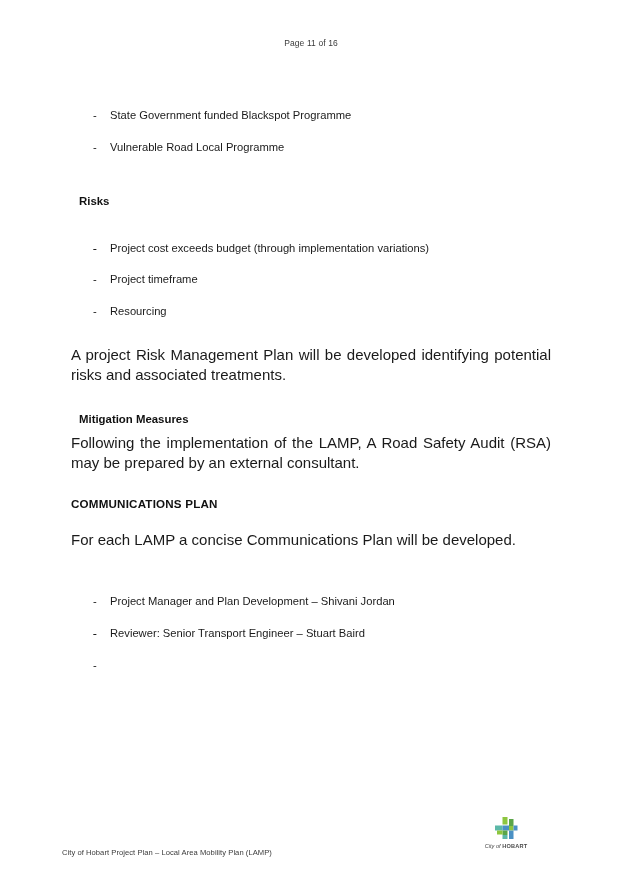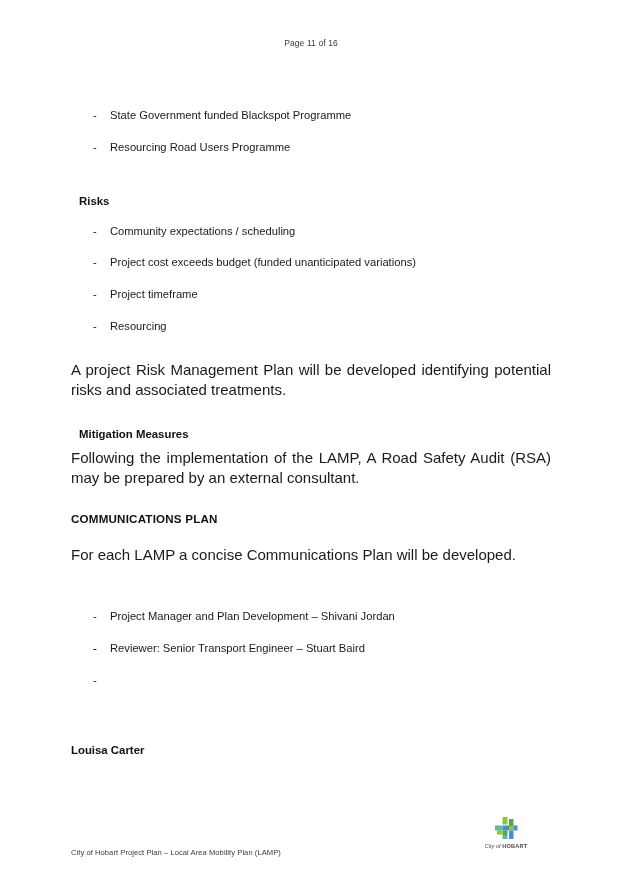--- a/index.html
+++ b/index.html
@@ -92,21 +92,21 @@
   }
   .sig-role {
     font-size: 11.2px;
     margin: 0;
     margin-top: 7px;
     color: #1a1a1a;
   }
 
   .footer {
     position: absolute;
-    left: 71px;
+    left: 62px;
     top: 848px;
     font-size: 7.6px;
     color: #3a3a3a;
     letter-spacing: 0.05px;
   }
   .logo {
     position: absolute;
     left: 478px;
     top: 816px;
     width: 56px;
@@ -141,37 +141,36 @@
 
   <div class="content">
 
     <ul class="bullet-list">
       <li class="bullet-item">
         <span class="dash">-</span>
         <span>State Government funded Blackspot Programme</span>
       </li>
       <li class="bullet-item">
         <span class="dash">-</span>
-        <span>Resourcing Road Users Programme</span>
+        <span>Vulnerable Road Local Programme</span>
       </li>
     </ul>
 
     <div class="gap-md"></div>
 
     <div class="risks-block">
       <p class="heading-bold">Risks</p>
       <div class="gap-sm"></div>
       <ul class="bullet-list">
         <li class="bullet-item">
           <span class="dash">-</span>
-          <span>Community expectations / scheduling</span>
-        </li>
-        <li class="bullet-item">
-          <span class="dash">-</span>
-          <span>Project cost exceeds budget (funded unanticipated variations)</span>
+        </li>
+        <li class="bullet-item">
+          <span class="dash">-</span>
+          <span>Project cost exceeds budget (through implementation variations)</span>
         </li>
         <li class="bullet-item">
           <span class="dash">-</span>
           <span>Project timeframe</span>
         </li>
         <li class="bullet-item">
           <span class="dash">-</span>
           <span>Resourcing</span>
         </li>
       </ul>
@@ -215,21 +214,20 @@
         </li>
       </ul>
     </div>
 
     <div class="gap-sm"></div>
 
 
     <div style="height:62px"></div>
 
     <div>
-      <p class="sig-name">Louisa Carter</p>
     </div>
 
   </div>
 
   <div class="footer">City of Hobart Project Plan – Local Area Mobility Plan (LAMP)</div>
 
   <div class="logo">
     <svg class="logo-mark" viewBox="0 0 52 50">
       <rect x="19" y="2" width="10" height="15" fill="#8dc63f"></rect>
       <rect x="32" y="6" width="9" height="14" fill="#5aa548"></rect>

